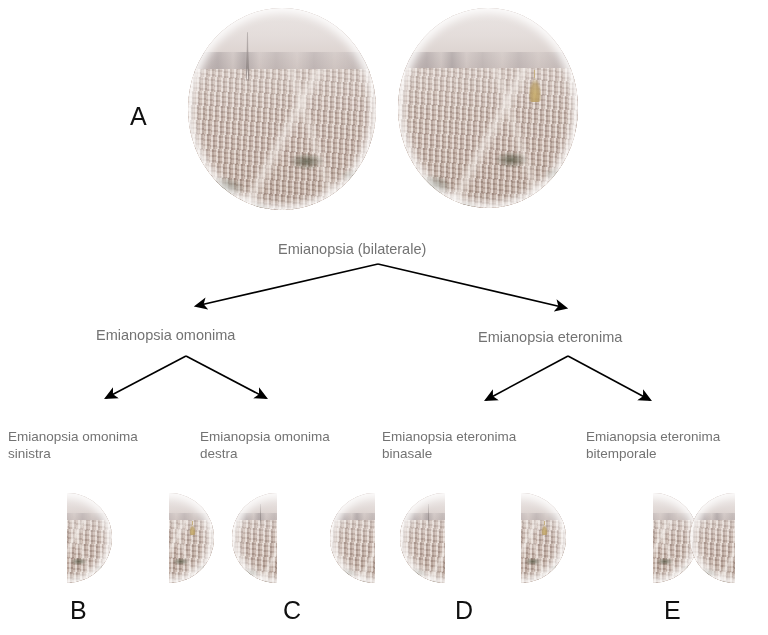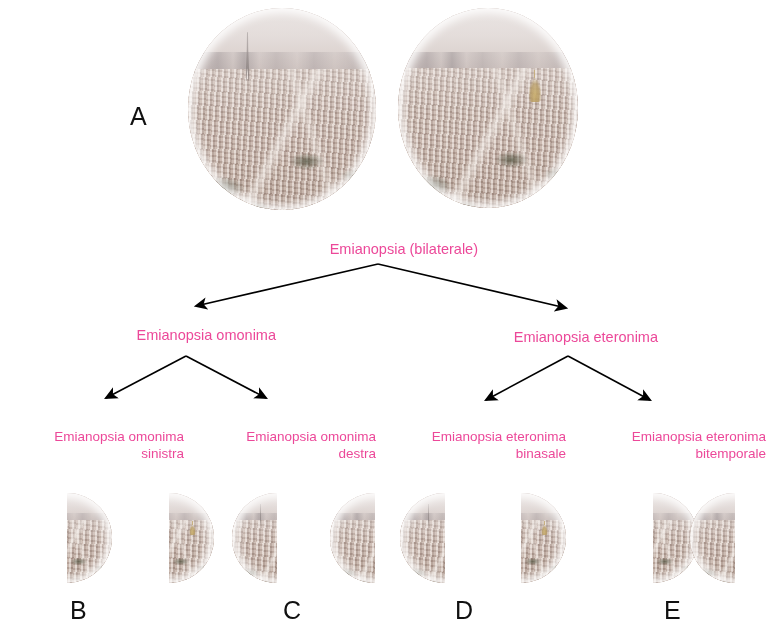--- a/index.html
+++ b/index.html
@@ -28,22 +28,22 @@
     font-weight: 400;
     color: #111111;
     letter-spacing: 0.5px;
     line-height: 1;
   }
   
   .node-label {
     position: absolute;
     font-size: 14.5px;
     line-height: 18px;
-    color: #ec4899;
-    text-align: right;
+    color: #737373;
+    text-align: left;
     white-space: pre-line;
   }
   .node-label.leaf {
     font-size: 13.5px;
     line-height: 17px;
   }
   
   .eye {
     position: absolute;
     overflow: hidden;

